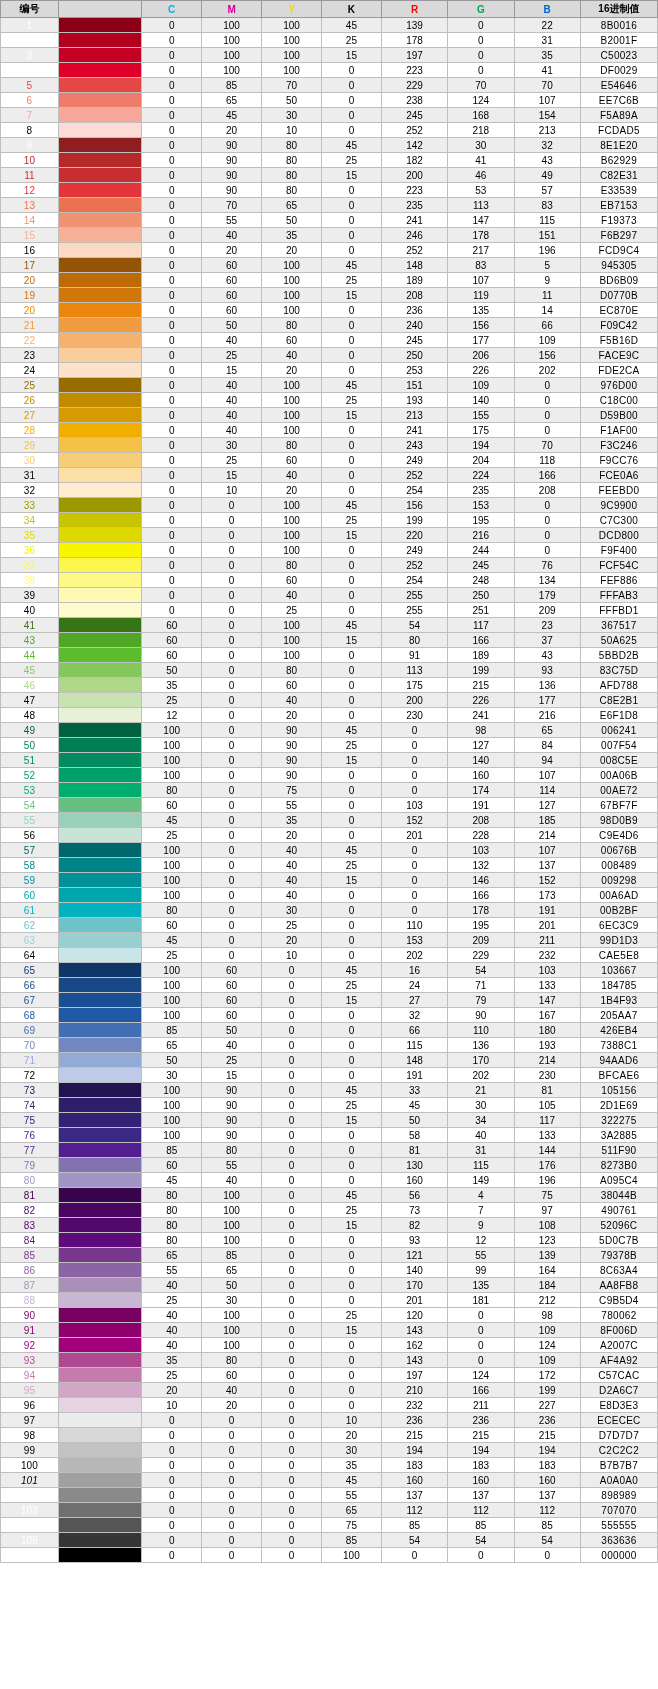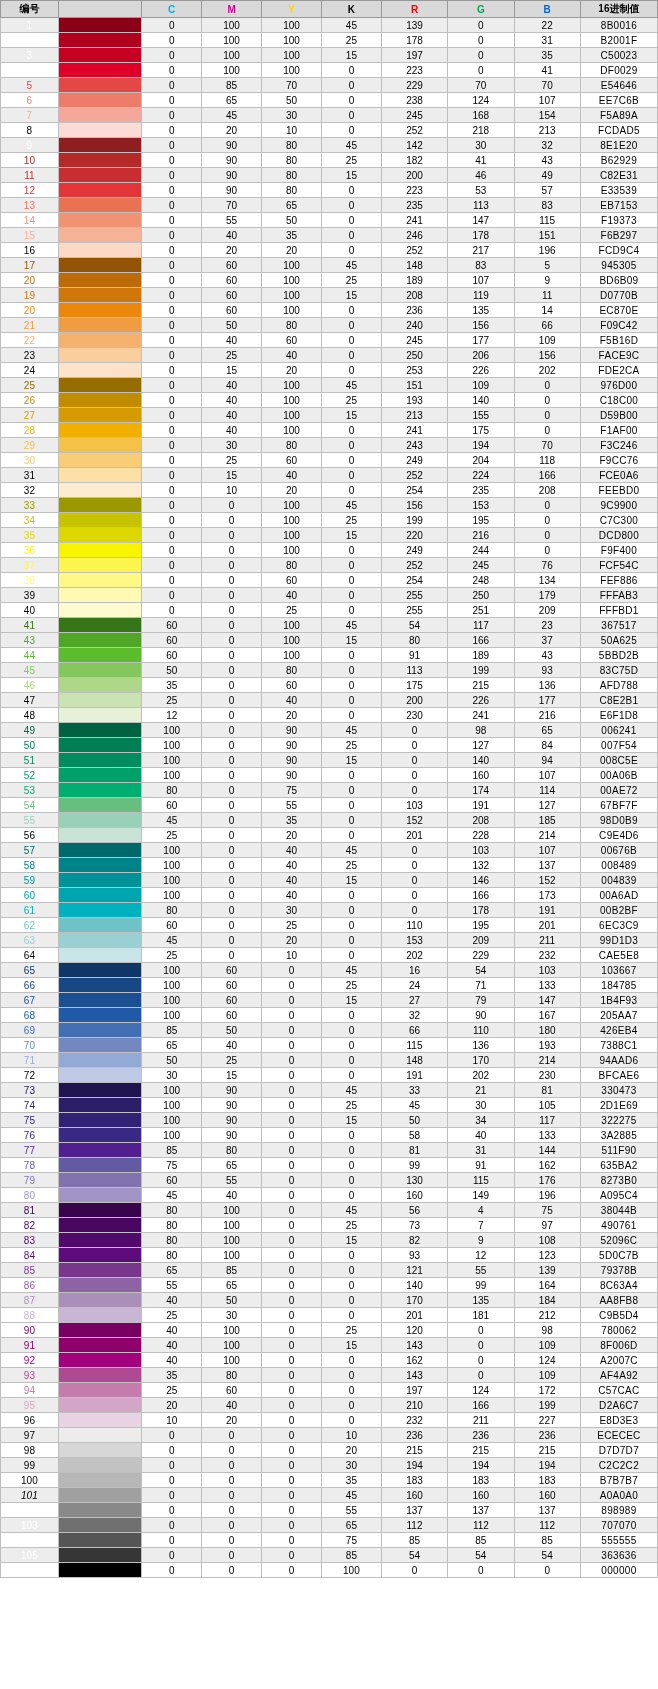--- a/index.html
+++ b/index.html
@@ -762,21 +762,21 @@
       <tr class="odd">
         <td class="num" style="color: rgb(0, 146, 152);">59</td>
         <td class="swatch" style="background: rgb(0, 146, 152);"></td>
         <td class="val">100</td>
         <td class="val">0</td>
         <td class="val">40</td>
         <td class="val">15</td>
         <td class="val">0</td>
         <td class="val">146</td>
         <td class="val">152</td>
-        <td class="hex">004839</td>
+        <td class="hex">009298</td>
       </tr>
       <tr class="even">
         <td class="num" style="color: rgb(0, 166, 173);">60</td>
         <td class="swatch" style="background: rgb(0, 166, 173);"></td>
         <td class="val">100</td>
         <td class="val">0</td>
         <td class="val">40</td>
         <td class="val">0</td>
         <td class="val">0</td>
         <td class="val">166</td>
@@ -930,21 +930,21 @@
       <tr class="odd">
         <td class="num" style="color: rgb(33, 21, 81);">73</td>
         <td class="swatch" style="background: rgb(33, 21, 81);"></td>
         <td class="val">100</td>
         <td class="val">90</td>
         <td class="val">0</td>
         <td class="val">45</td>
         <td class="val">33</td>
         <td class="val">21</td>
         <td class="val">81</td>
-        <td class="hex">330473</td>
+        <td class="hex">105156</td>
       </tr>
       <tr class="even">
         <td class="num" style="color: rgb(45, 30, 105);">74</td>
         <td class="swatch" style="background: rgb(45, 30, 105);"></td>
         <td class="val">100</td>
         <td class="val">90</td>
         <td class="val">0</td>
         <td class="val">25</td>
         <td class="val">45</td>
         <td class="val">30</td>
@@ -979,32 +979,20 @@
         <td class="num" style="color: rgb(81, 31, 144);">77</td>
         <td class="swatch" style="background: rgb(81, 31, 144);"></td>
         <td class="val">85</td>
         <td class="val">80</td>
         <td class="val">0</td>
         <td class="val">0</td>
         <td class="val">81</td>
         <td class="val">31</td>
         <td class="val">144</td>
         <td class="hex">511F90</td>
-      </tr>
-      <tr class="even">
-        <td class="num" style="color: rgb(99, 91, 162);">78</td>
-        <td class="swatch" style="background: rgb(99, 91, 162);"></td>
-        <td class="val">75</td>
-        <td class="val">65</td>
-        <td class="val">0</td>
-        <td class="val">0</td>
-        <td class="val">99</td>
-        <td class="val">91</td>
-        <td class="val">162</td>
-        <td class="hex">635BA2</td>
       </tr>
       <tr class="odd">
         <td class="num" style="color: rgb(130, 115, 176);">79</td>
         <td class="swatch" style="background: rgb(130, 115, 176);"></td>
         <td class="val">60</td>
         <td class="val">55</td>
         <td class="val">0</td>
         <td class="val">0</td>
         <td class="val">130</td>
         <td class="val">115</td>

